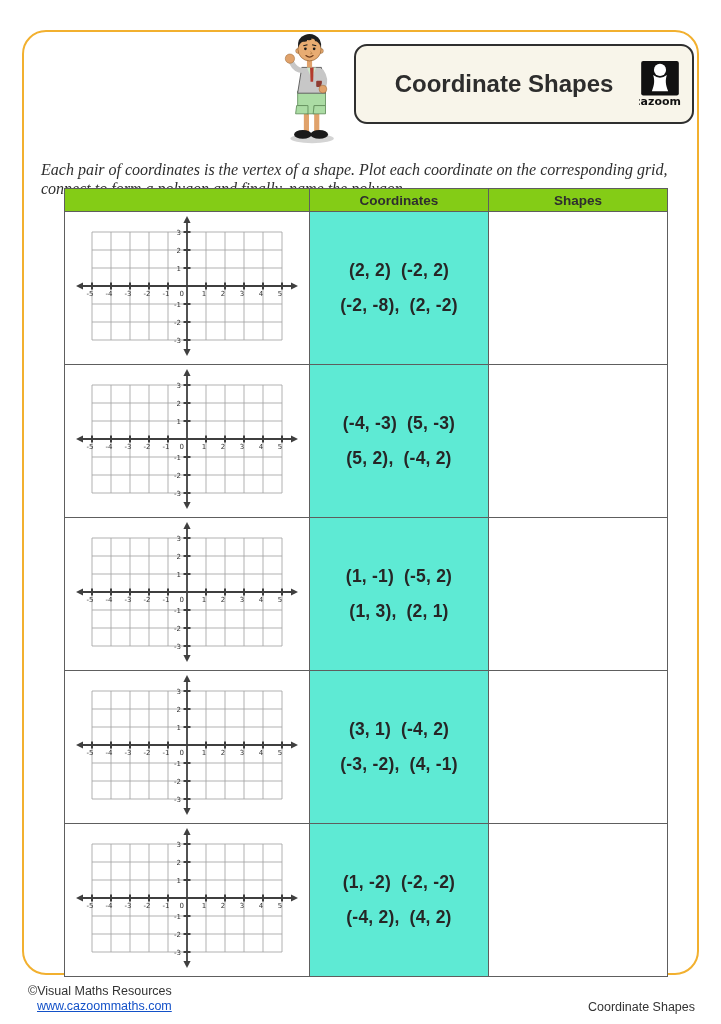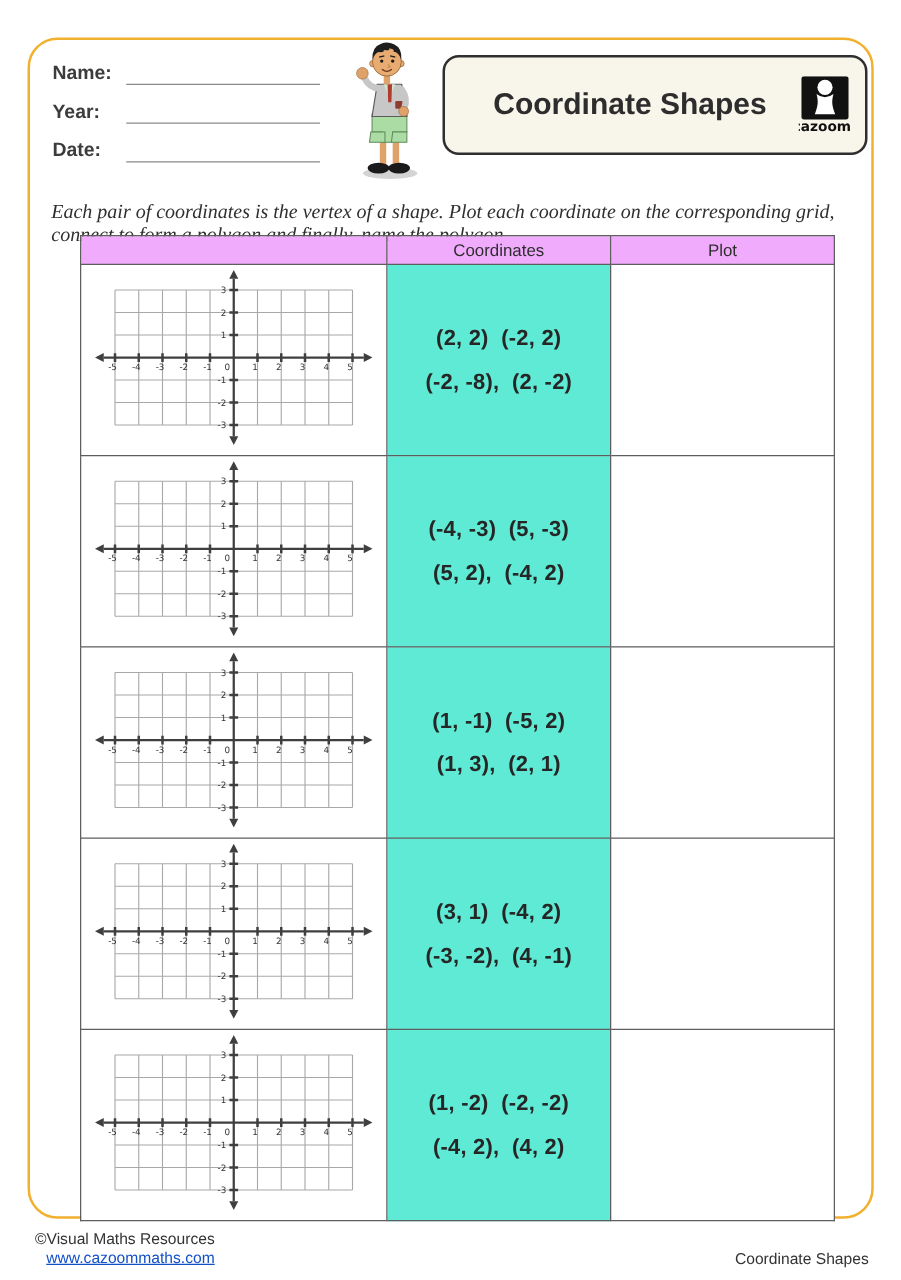--- a/index.html
+++ b/index.html
@@ -20,54 +20,40 @@
              display:flex;align-items:center;}
   .title-text{flex:1;text-align:center;font-weight:bold;font-size:24px;color:#2d2d2d;padding-left:14px;}
   .logo{width:44px;margin-right:10px;display:flex;flex-direction:column;align-items:center;}
   
   .instructions{position:absolute;left:17px;top:112px;width:650px;
                 font-family:"Liberation Serif", serif;font-style:italic;
                 font-size:16px;line-height:19px;color:#2f2f2f;}
   
   table.sheet{position:absolute;left:40px;top:156px;border-collapse:collapse;table-layout:fixed;}
   table.sheet td,table.sheet th{border:1.6px solid #5e5e5e;padding:0;}
-  table.sheet th{height:22px;background:#f0abfc;font-size:13.5px;font-weight:normal;color:#2e2e2e;}
+  table.sheet th{height:22px;background:#84cc16;font-size:13.5px;font-weight:bold;color:#2e2e2e;}
   td.grid-cell{width:244px;height:152px;text-align:center;vertical-align:middle;background:#fff;}
   td.coords-cell{width:178px;text-align:center;vertical-align:middle;background:#5eead4;}
   td.shape-cell{width:178px;background:#fff;}
   .coords-line{white-space:pre;font-size:17.5px;font-weight:bold;color:#262626;letter-spacing:0.2px;}
   .coords-line + .coords-line{margin-top:14px;}
   
   .footer{position:absolute;left:28px;right:26px;top:984px;display:flex;
           justify-content:space-between;align-items:flex-end;}
   .footer-left{font-size:12.5px;color:#333;line-height:15px;}
   .footer-link{color:#1351C8;text-decoration:underline;cursor:pointer;text-align:right;}
   .footer-right{font-size:12.5px;color:#333;}
   svg text{font-family:"DejaVu Sans", sans-serif;}
 </style>
 </head>
 <body>
 
 <div class="page">
   <div class="frame">
 
-    <div class="fields">
-      <div class="field-row">
-        <span class="field-label">Name:</span>
-        <span class="field-line"></span>
-      </div>
-      <div class="field-row">
-        <span class="field-label">Year:</span>
-        <span class="field-line"></span>
-      </div>
-      <div class="field-row">
-        <span class="field-label">Date:</span>
-        <span class="field-line"></span>
-      </div>
-    </div>
 
     <div class="character">
       <svg viewBox="0 0 64 112" width="66" height="118">
         <ellipse cx="35" cy="106" rx="21" ry="4.5" fill="#c9c9c9" opacity="0.8"></ellipse>
         <rect x="27" y="82" width="5" height="20" fill="#E0A26B"></rect>
         <rect x="37" y="82" width="5" height="20" fill="#E0A26B"></rect>
         <ellipse cx="26" cy="102" rx="8.5" ry="4.2" fill="#1a1a1a"></ellipse>
         <ellipse cx="42" cy="102" rx="8.5" ry="4.2" fill="#1a1a1a"></ellipse>
         <path d="M21,60 h27 v14 h-11 v8 h-7 l-1,-8 h-8 z" fill="#ABDCA4" stroke="#5d8a58" stroke-width="0.8"></path>
         <path d="M20,74 h11 v8 h-12 z" fill="#ABDCA4" stroke="#5d8a58" stroke-width="0.8"></path>
@@ -111,21 +97,21 @@
     <table class="sheet">
       <colgroup>
           <col style="width:244px">
           <col style="width:178px">
           <col style="width:178px">
         </colgroup>
       <thead>
         <tr>
           <th></th>
           <th>Coordinates</th>
-          <th>Plot</th>
+          <th>Shapes</th>
         </tr>
       </thead>
       <tbody>
         <tr>
           <td class="grid-cell"><svg class="grid-svg" width="236" height="140" viewBox="0 0 236 140">
                 <line x1="23" y1="16" x2="23" y2="124" stroke="#a8a8a8" stroke-width="0.9"></line>
                 <line x1="42" y1="16" x2="42" y2="124" stroke="#a8a8a8" stroke-width="0.9"></line>
                 <line x1="61" y1="16" x2="61" y2="124" stroke="#a8a8a8" stroke-width="0.9"></line>
                 <line x1="80" y1="16" x2="80" y2="124" stroke="#a8a8a8" stroke-width="0.9"></line>
                 <line x1="99" y1="16" x2="99" y2="124" stroke="#a8a8a8" stroke-width="0.9"></line>

